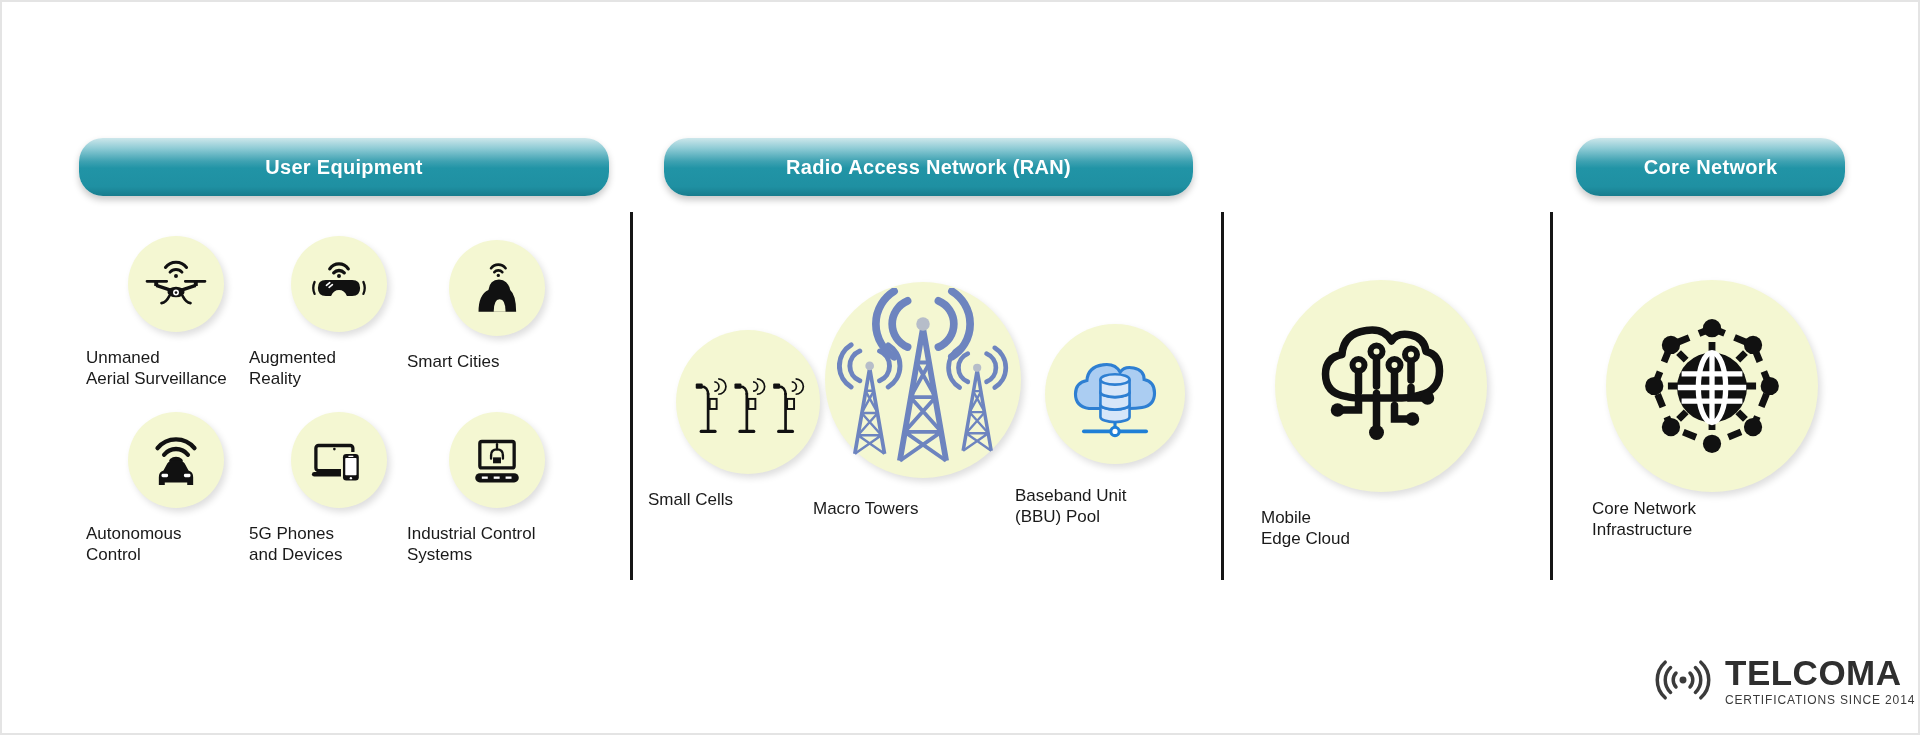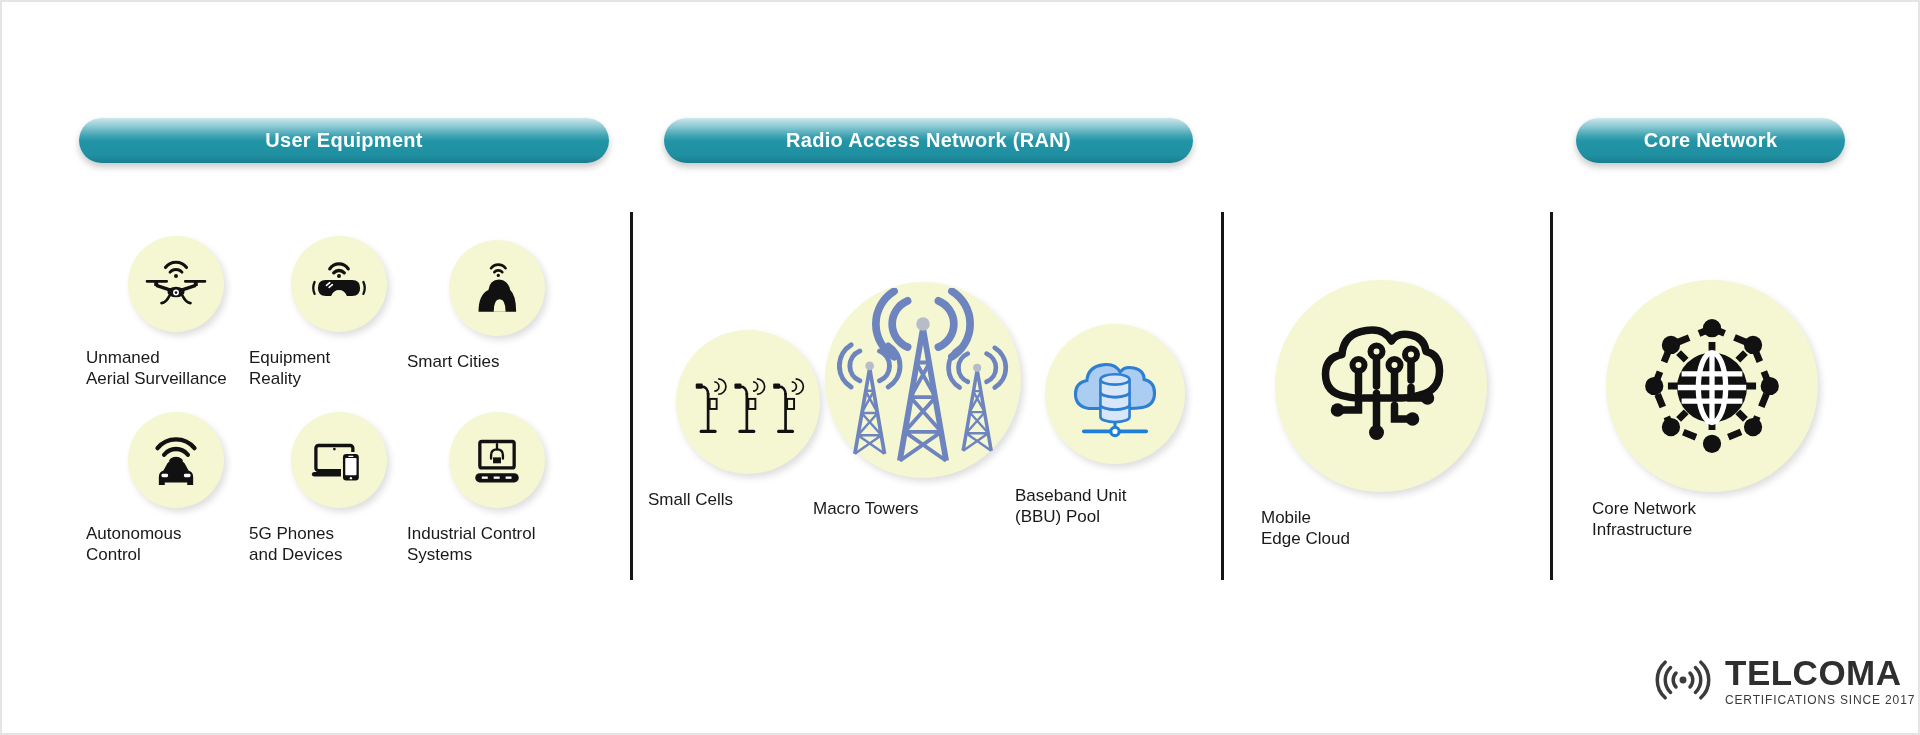--- a/index.html
+++ b/index.html
@@ -2,21 +2,21 @@
 <html><head>
 <meta charset="utf-8">
 <style>
   html,body{margin:0;padding:0;background:#fff}
   .canvas{position:relative;width:1920px;height:735px;background:#ffffff;
     border:2px solid #e4e4e4;box-sizing:border-box;overflow:hidden;
     font-family:"Liberation Sans",sans-serif;color:#161616}
   .canvas *{box-sizing:border-box}
   .title{position:absolute;top:38px;left:0;width:100%;text-align:center;
     font-size:42px;font-weight:700;letter-spacing:.3px;color:#111}
-  .pill{position:absolute;top:116px;height:45px;border-radius:24px;
+  .pill{position:absolute;top:136px;height:58px;border-radius:24px;
     background:linear-gradient(180deg,#cde7eb 0%,#8ecbd5 18%,#3fa2b2 40%,#2194a6 52%,#1f90a2 84%,#187c8d 100%);
     box-shadow:0 4px 7px rgba(0,0,0,.22);
     display:flex;align-items:center;justify-content:center;
     color:#ffffff;font-size:20px;font-weight:600;letter-spacing:.3px}
   .divider{position:absolute;top:210px;height:368px;width:3px;background:#151515}
   .item{position:absolute;text-align:left}
   .circle{background:#f4f7d2;border-radius:50%;margin:0 auto;
     display:flex;align-items:center;justify-content:center;
     box-shadow:3px 4px 7px rgba(0,0,0,.13)}
   .label{white-space:pre-line;font-size:17px;line-height:1.24;margin-top:15px;color:#1a1a1a}
@@ -70,21 +70,21 @@
           <g stroke="#111" fill="none" stroke-linecap="round">
             <path d="M36 27 A17 17 0 0 1 64 27" stroke-width="5"></path>
             <path d="M42 33 A11 11 0 0 1 58 33" stroke-width="5"></path>
           </g>
           <circle cx="50" cy="38" r="3" fill="#111"></circle>
           <path d="M30 44 H70 Q82 44 82 56 Q82 68 70 68 H62 Q58 59 50 59 Q42 59 38 68 H30 Q18 68 18 56 Q18 44 30 44 Z" fill="#111"></path>
           <path d="M31 52 L36 48 M35 55 L40 51" stroke="#fff" stroke-width="2.5" stroke-linecap="round" fill="none"></path>
           <path d="M13 47 Q9 56 13 65 M87 47 Q91 56 87 65" stroke="#111" stroke-width="3.5" stroke-linecap="round" fill="none"></path>
         </svg>
       </div>
-      <div class="label">Equipment
+      <div class="label">Augmented
 Reality</div>
     </div>
 
     <div class="item" style="left:405px;top:238px;width:180px">
       <div class="circle" style="width:96px;height:96px">
         <svg width="66" height="66" viewBox="0 0 100 100">
           <g stroke="#111" fill="none" stroke-linecap="round">
             <path d="M41 20 A14 14 0 0 1 63 20" stroke-width="4"></path>
             <path d="M46 26 A8 8 0 0 1 58 26" stroke-width="4"></path>
           </g>
@@ -281,17 +281,17 @@
         <path d="M31 23 A13 13 0 0 0 31 41"></path>
         <path d="M24 16 A22 22 0 0 0 24 48"></path>
         <path d="M17 9 A31 31 0 0 0 17 55"></path>
         <path d="M49 23 A13 13 0 0 1 49 41"></path>
         <path d="M56 16 A22 22 0 0 1 56 48"></path>
         <path d="M63 9 A31 31 0 0 1 63 55"></path>
       </g>
     </svg>
     <div class="logo-text">
       <div class="logo-name">TELCOMA</div>
-      <div class="logo-tag">CERTIFICATIONS SINCE 2017</div>
+      <div class="logo-tag">CERTIFICATIONS SINCE 2014</div>
     </div>
   </div>
 
 </div>
 
 </body></html>

